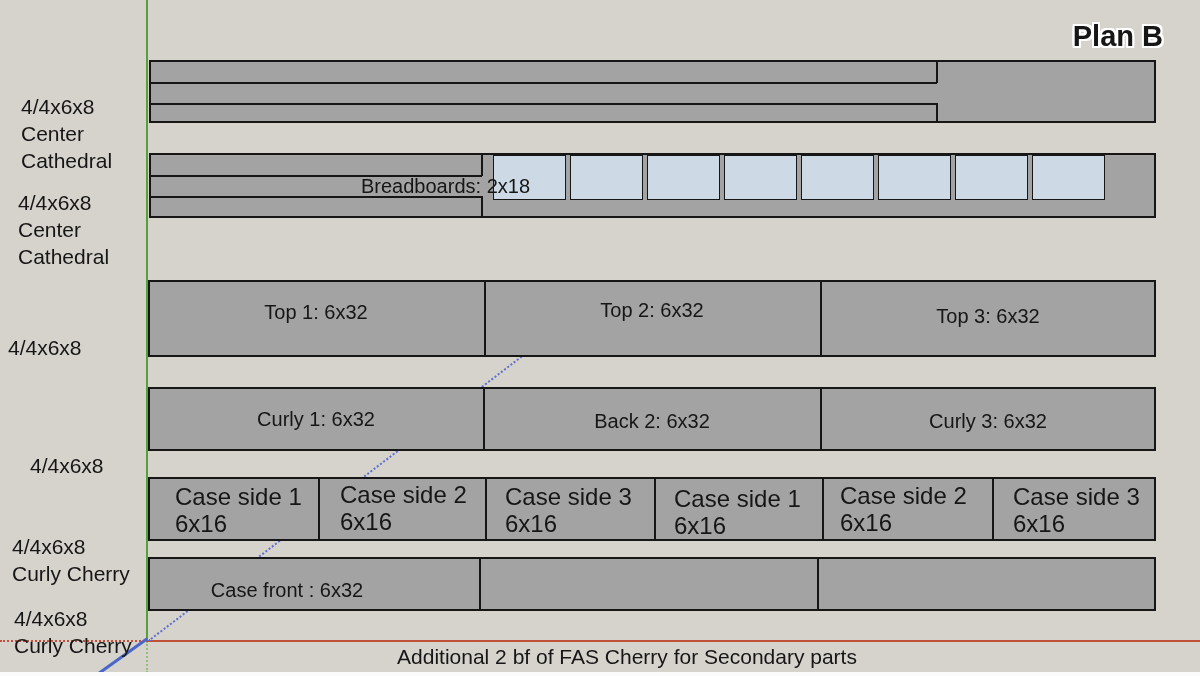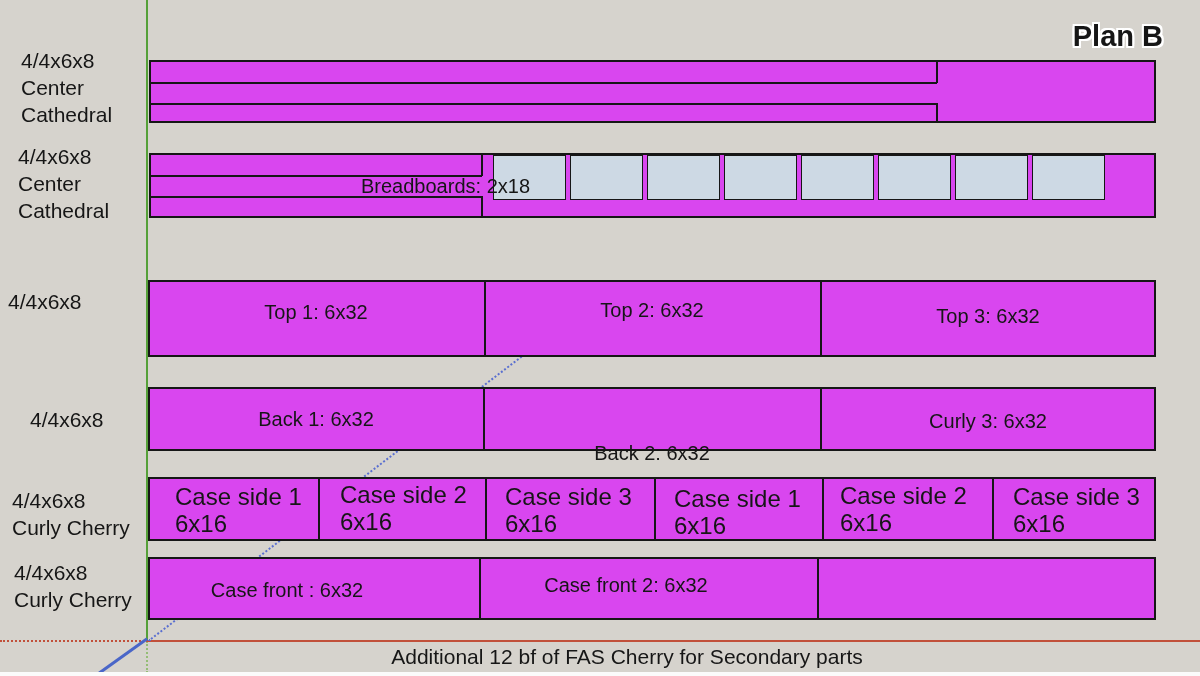--- a/index.html
+++ b/index.html
@@ -3,27 +3,27 @@
 <meta charset="utf-8">
 <style>
   html,body { margin:0; padding:0; background:#ffffff; }
   .canvas {
     position:relative; width:1200px; height:676px;
     background:#d6d3cd; overflow:hidden;
     font-family:"Liberation Sans", sans-serif;
     color:#161616;
   }
   
-  .board { position:absolute; background:#d946ef; border:2px solid #161616; box-sizing:border-box; }
+  .board { position:absolute; background:#a3a3a3; border:2px solid #161616; box-sizing:border-box; }
   .ih  { position:absolute; height:2px; background:#161616; }       
   .iv  { position:absolute; width:2px;  background:#161616; }       
   .vdiv{ position:absolute; top:0; bottom:0; width:2px; background:#161616; }
   .foot{ position:absolute; border:1.5px solid #161616; box-sizing:border-box; background:#cdd9e4; }
   
-  .slab { position:absolute; font-size:21px; line-height:27px; white-space:nowrap; }
+  .slab { position:absolute; font-size:21px; line-height:27px; white-space:nowrap;margin-top:46px; }
   .cutlab { position:absolute; font-size:20px; white-space:nowrap; transform:translate(-50%,-50%); }
   .cutblock { position:absolute; font-size:24px; line-height:27px; white-space:nowrap; }
   .ann { position:absolute; font-size:20px; white-space:nowrap; transform:translate(-50%,-50%); }
   .note { position:absolute; font-size:21px; white-space:nowrap; transform:translate(-50%,-50%); }
   .plan-title {
     position:absolute; top:20px; right:37px;
     font-size:29px; font-weight:700; letter-spacing:0px; white-space:nowrap;
     text-shadow:-2px -2px 0 #fff, 2px -2px 0 #fff, -2px 2px 0 #fff, 2px 2px 0 #fff,
                  0 -2px 0 #fff, 0 2px 0 #fff, -2px 0 0 #fff, 2px 0 0 #fff;
   }
@@ -106,22 +106,22 @@
     <div class="vdiv" style="left:334px;"></div>
     <div class="vdiv" style="left:670px;"></div>
     <div class="cutlab" style="left:166px; top:30px;">Top 1: 6x32</div>
     <div class="cutlab" style="left:502px; top:28px;">Top 2: 6x32</div>
     <div class="cutlab" style="left:838px; top:34px;">Top 3: 6x32</div>
   </div>
 
   <div class="board" style="left:148px; top:387px; width:1008px; height:64px;">
     <div class="vdiv" style="left:333px;"></div>
     <div class="vdiv" style="left:670px;"></div>
-    <div class="cutlab" style="left:166px; top:30px;">Back 1: 6x32</div>
-    <div class="cutlab" style="left:502px; top:32px;margin-top:32px;">Back 2: 6x32</div>
+    <div class="cutlab" style="left:166px; top:30px;">Curly 1: 6x32</div>
+    <div class="cutlab" style="left:502px; top:32px;">Back 2: 6x32</div>
     <div class="cutlab" style="left:838px; top:32px;">Curly 3: 6x32</div>
   </div>
 
   <div class="board" style="left:148px; top:477px; width:1008px; height:64px;">
     <div class="vdiv" style="left:168px;"></div>
     <div class="vdiv" style="left:335px;"></div>
     <div class="vdiv" style="left:504px;"></div>
     <div class="vdiv" style="left:672px;"></div>
     <div class="vdiv" style="left:842px;"></div>
     <div class="cutblock" style="left:25px; top:4px;">
@@ -143,23 +143,22 @@
     <div class="cutblock" style="left:690px; top:3px;">
       <div>Case side 2</div>
       <div>6x16</div>
     </div>
     <div class="cutblock" style="left:863px; top:4px;">
       <div>Case side 3</div>
       <div>6x16</div>
     </div>
   </div>
 
-  <div class="board" style="left:148px; top:557px; width:1008px; height:63px;">
+  <div class="board" style="left:148px; top:557px; width:1008px; height:54px;">
     <div class="vdiv" style="left:329px;"></div>
     <div class="vdiv" style="left:667px;"></div>
     <div class="cutlab" style="left:137px; top:31px;">Case front : 6x32</div>
-    <div class="cutlab" style="left:476px; top:26px;">Case front 2: 6x32</div>
   </div>
 
-  <div class="note" style="left:627px; top:657px;">Additional 12 bf of FAS Cherry for Secondary parts</div>
+  <div class="note" style="left:627px; top:657px;">Additional 2 bf of FAS Cherry for Secondary parts</div>
 
   <div class="bottom-strip"></div>
 </div>
 
 </body></html>

